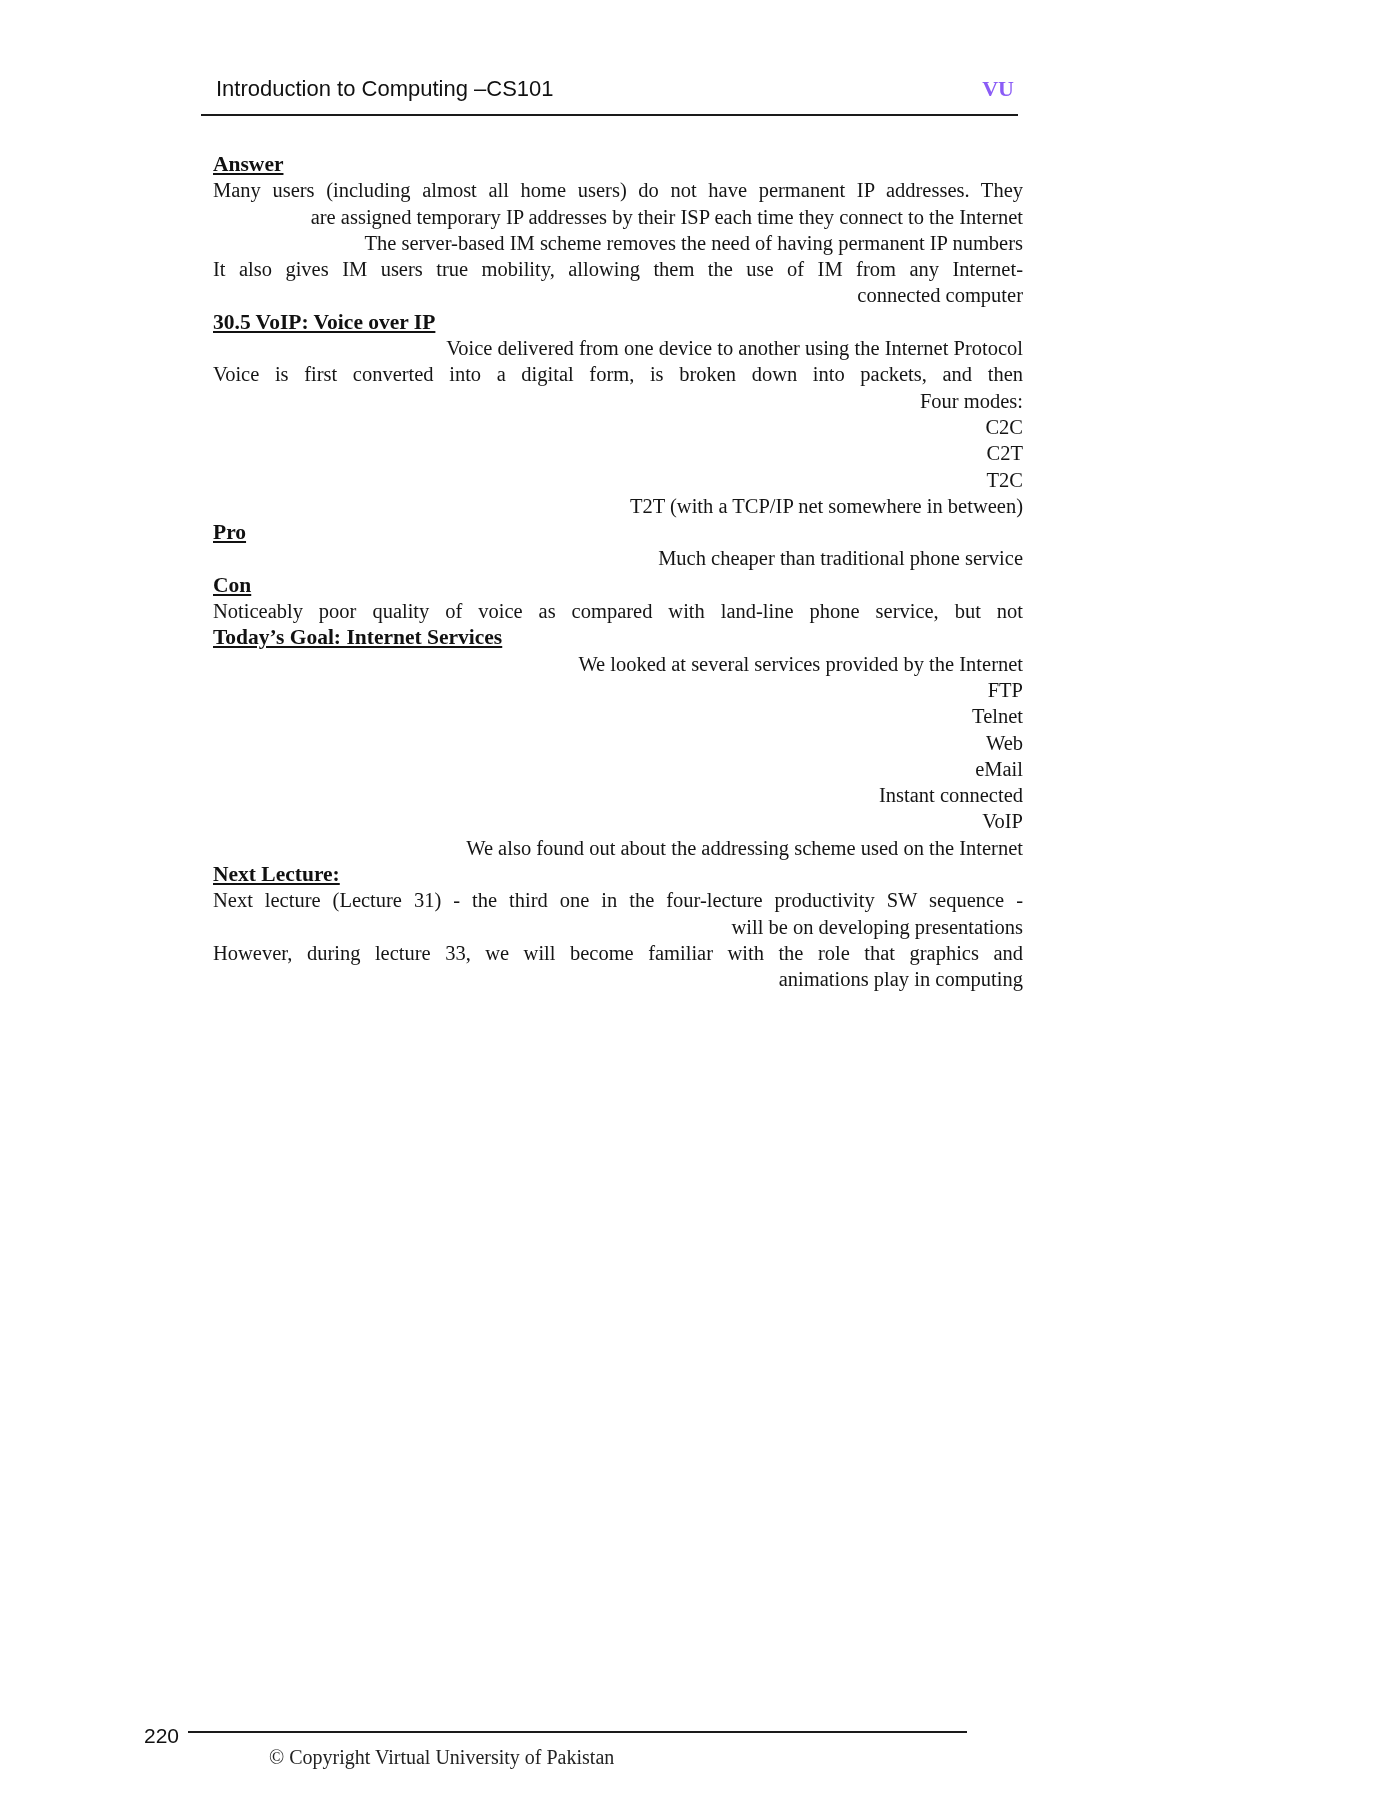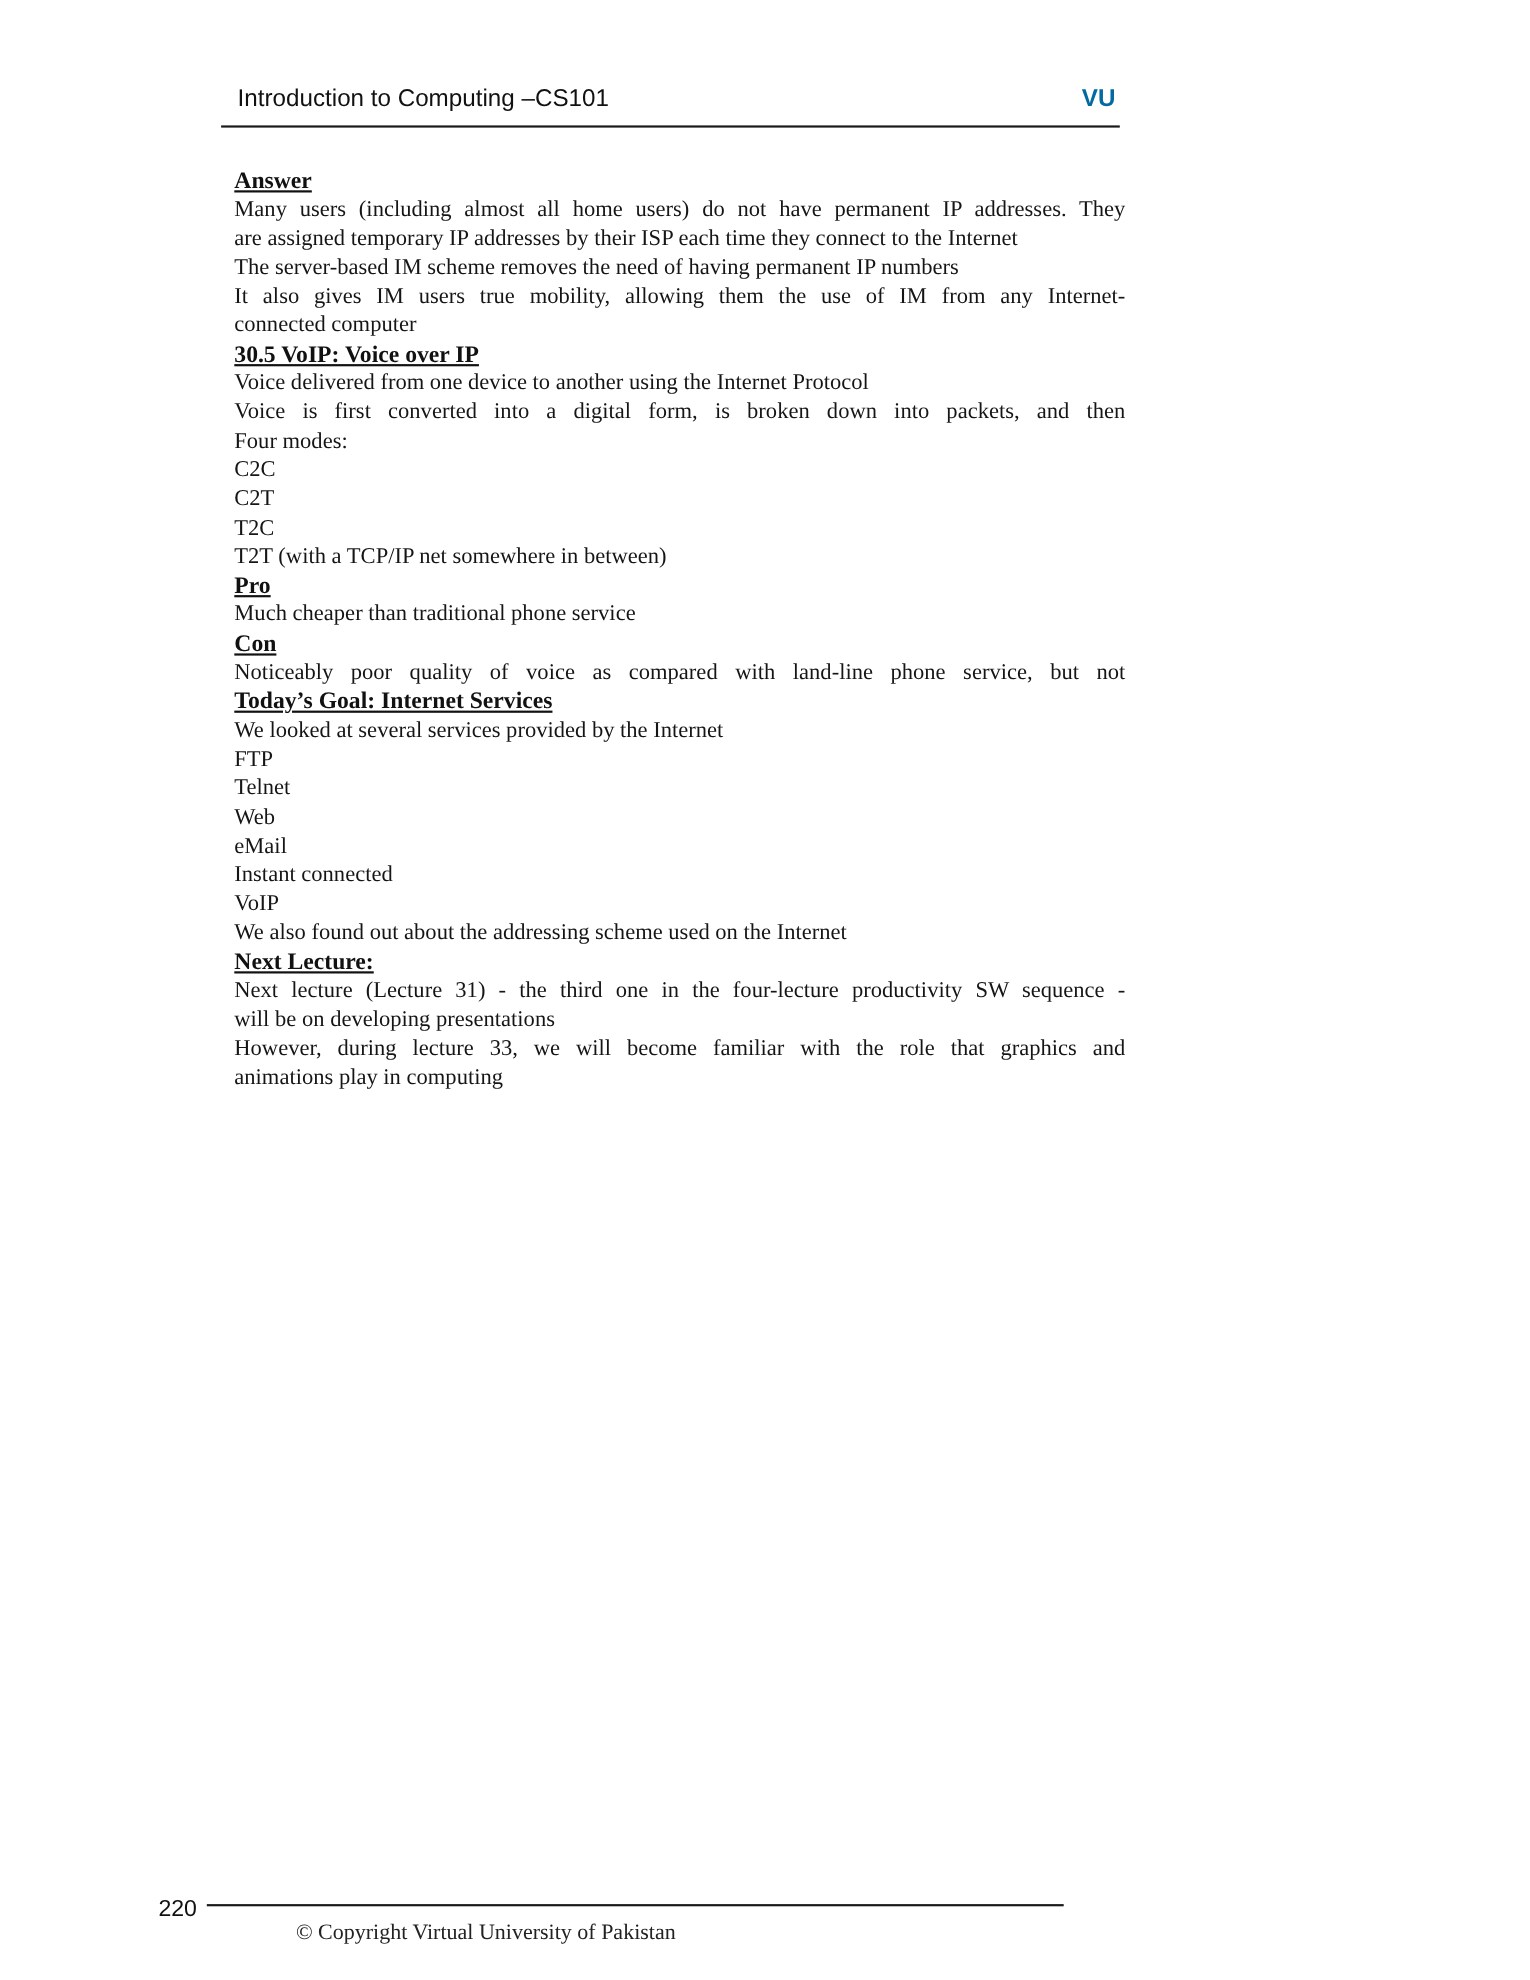--- a/index.html
+++ b/index.html
@@ -1,23 +1,23 @@
 <!DOCTYPE html>
 <html><head>
 <meta charset="utf-8">
 <style>
   html, body { margin: 0; padding: 0; background: #ffffff; }
   body { width: 1391px; height: 1800px; position: relative; overflow: hidden; color: #111; }
   .page-header { position: absolute; left: 201px; top: 0; width: 817px; height: 116px; }
   .header-title { position: absolute; left: 15px; top: 76px; font-family: "Liberation Sans", sans-serif; font-size: 22px; color: #111; white-space: nowrap; }
-  .header-badge { position: absolute; right: 4px; top: 76px; font-family: Liberation Sans, sans-serif; font-size: 22px; font-weight: bold; color: #0369a1; }
+  .header-badge { position: absolute; right: 4px; top: 76px; font-family: Liberation Serif, serif; font-size: 22px; font-weight: bold; color: #8b5cf6; }
   .header-rule { position: absolute; left: 0; top: 114px; width: 817px; height: 2px; background: #1a1a1a; }
 
   .body-text { position: absolute; left: 213px; top: 151px; width: 810px; font-family: "Liberation Serif", serif; font-size: 20.5px; line-height: 26.3px; color: #151515; }
-  .line { display: block; white-space: nowrap; }
+  .line { display: block; white-space: nowrap; text-align: right; }
   .just { display: block; text-align: justify; text-align-last: justify; white-space: nowrap; }
   .heading { display: block; font-weight: bold; text-decoration: underline; text-underline-offset: 2px; font-size: 21.5px; color: #111; white-space: nowrap; }
 
   .page-footer { position: absolute; left: 0; top: 1700px; width: 1391px; height: 100px; }
   .page-number { position: absolute; left: 144px; top: 24px; font-family: "Liberation Sans", sans-serif; font-size: 21px; color: #111; }
   .footer-rule { position: absolute; left: 188px; top: 31px; width: 779px; height: 2px; background: #1a1a1a; }
   .copyright { position: absolute; left: 269px; top: 46px; font-family: "Liberation Serif", serif; font-size: 20px; color: #222; white-space: nowrap; }
 </style>
 </head>
 <body>

